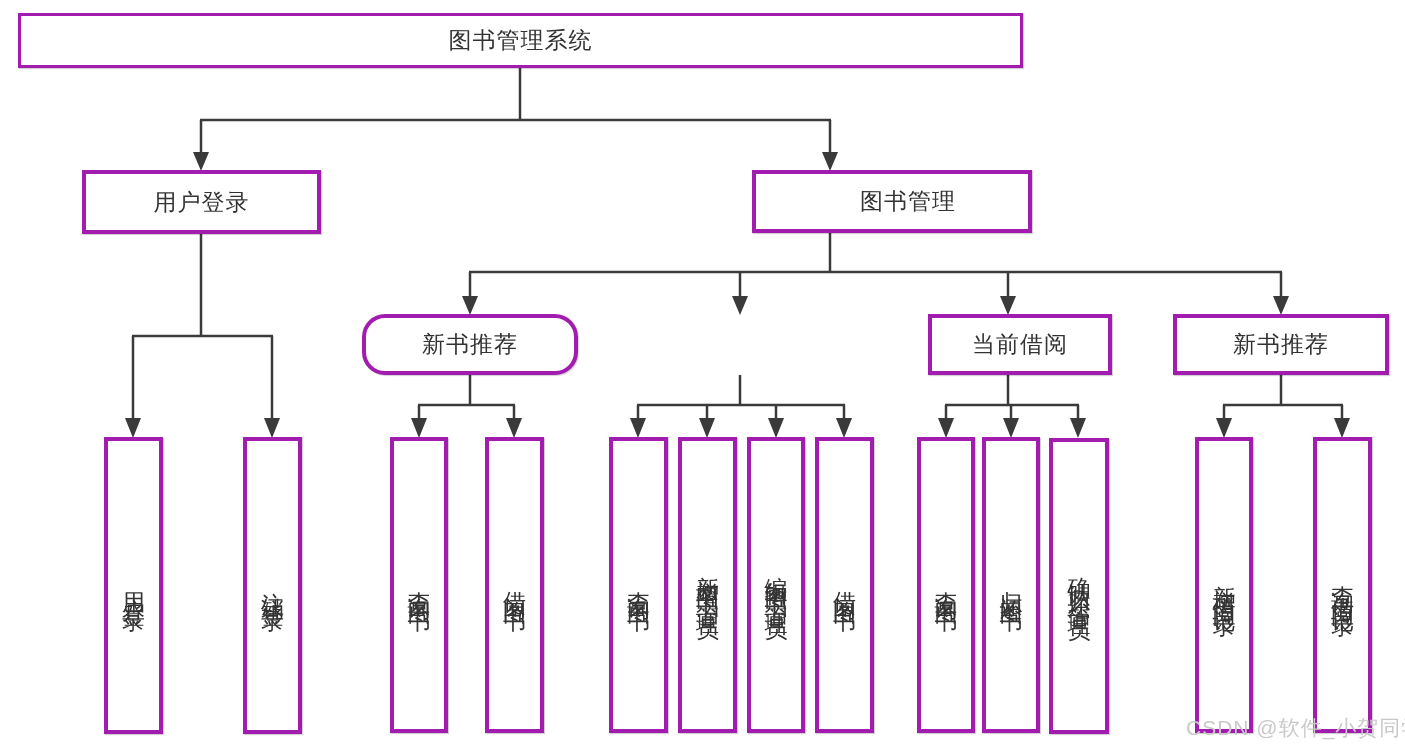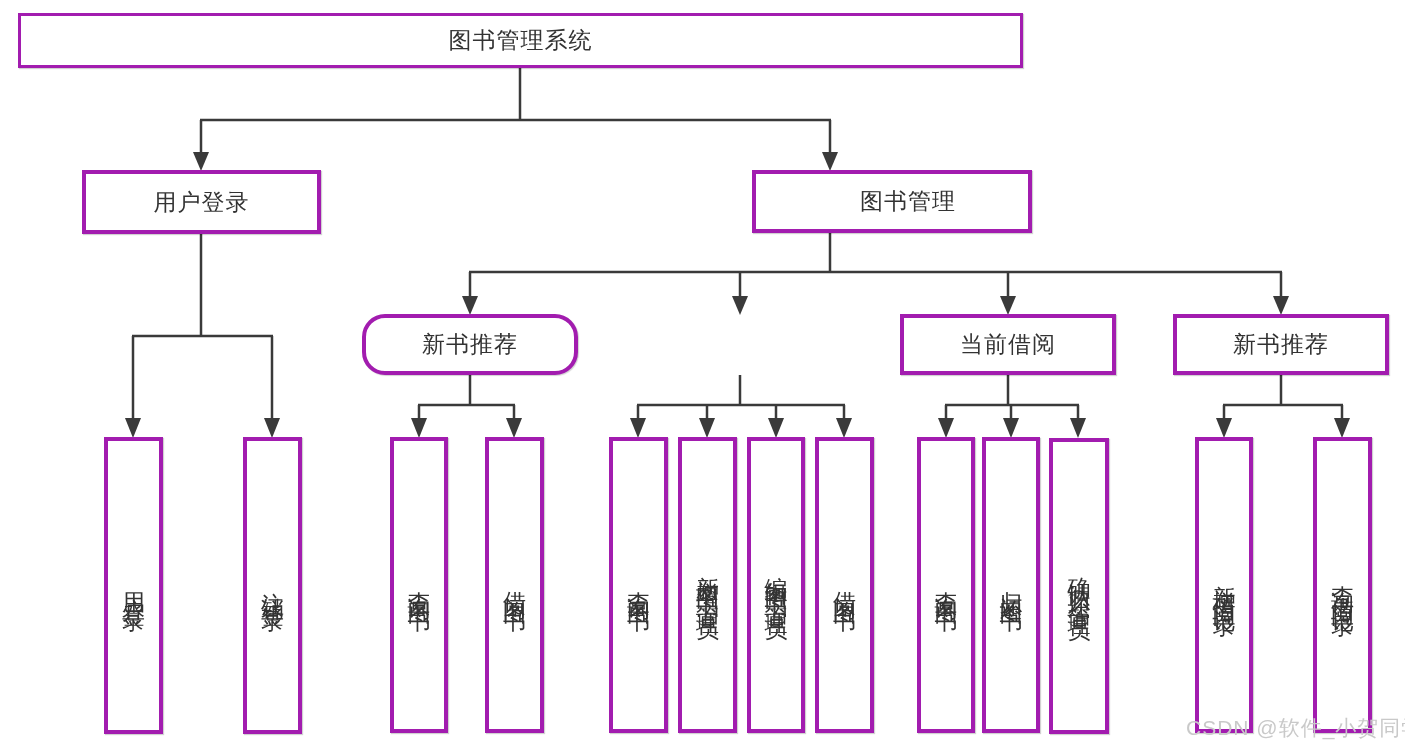--- a/index.html
+++ b/index.html
@@ -119,21 +119,21 @@
   <div class="node" style="left:82px; top:170px; width:239px; height:64px;">
     <span class="hlabel">用户登录</span>
   </div>
   <div class="node" style="left:752px; top:170px; width:280px; height:63px;padding-left:32px;">
     <span class="hlabel">图书管理</span>
   </div>
 
   <div class="node" style="left:362px; top:314px; width:216px; height:61px;border-radius:23px;">
     <span class="hlabel">新书推荐</span>
   </div>
-  <div class="node" style="left:900px; top:314px; width:216px; height:61px;">
+  <div class="node" style="left:928px; top:314px; width:184px; height:61px;">
     <span class="hlabel">当前借阅</span>
   </div>
   <div class="node" style="left:1173px; top:314px; width:216px; height:61px;">
     <span class="hlabel">新书推荐</span>
   </div>
 
   <div class="node vnode" style="left:104px; top:437px; width:59px; height:297px;">
     <span class="vlabel">用户登录</span>
   </div>
   <div class="node vnode" style="left:243px; top:437px; width:59px; height:297px;">

